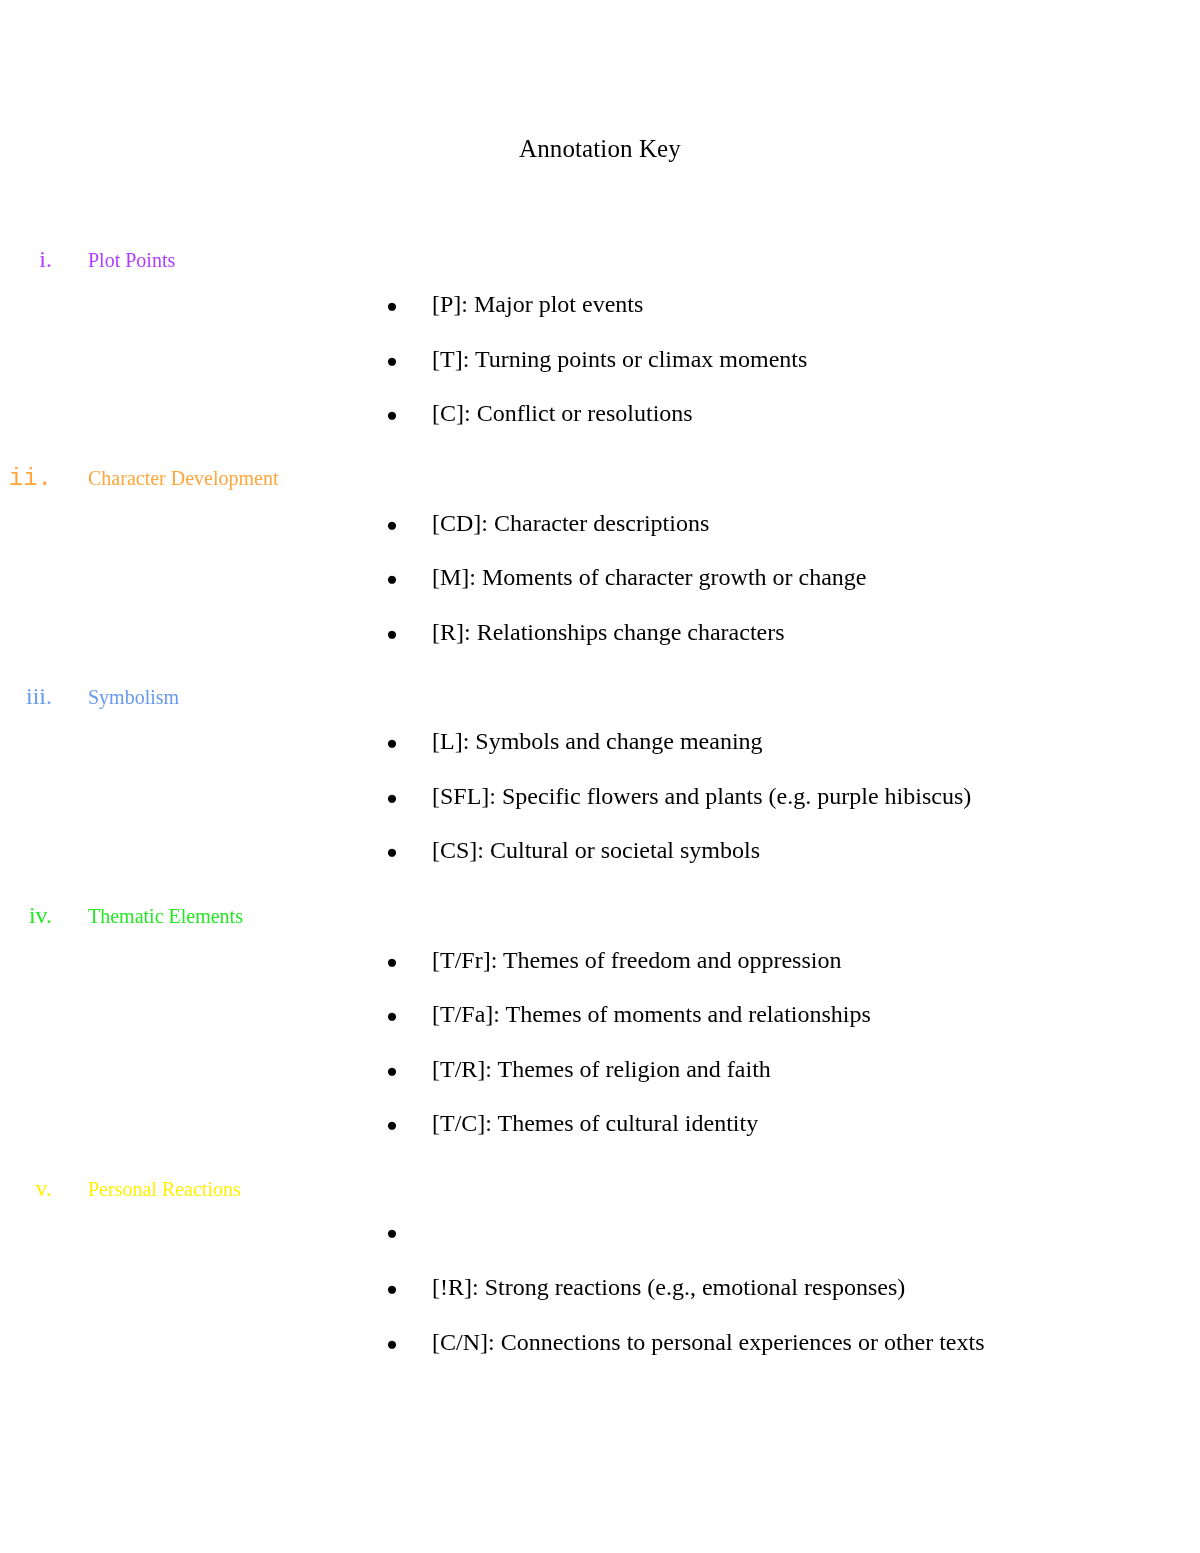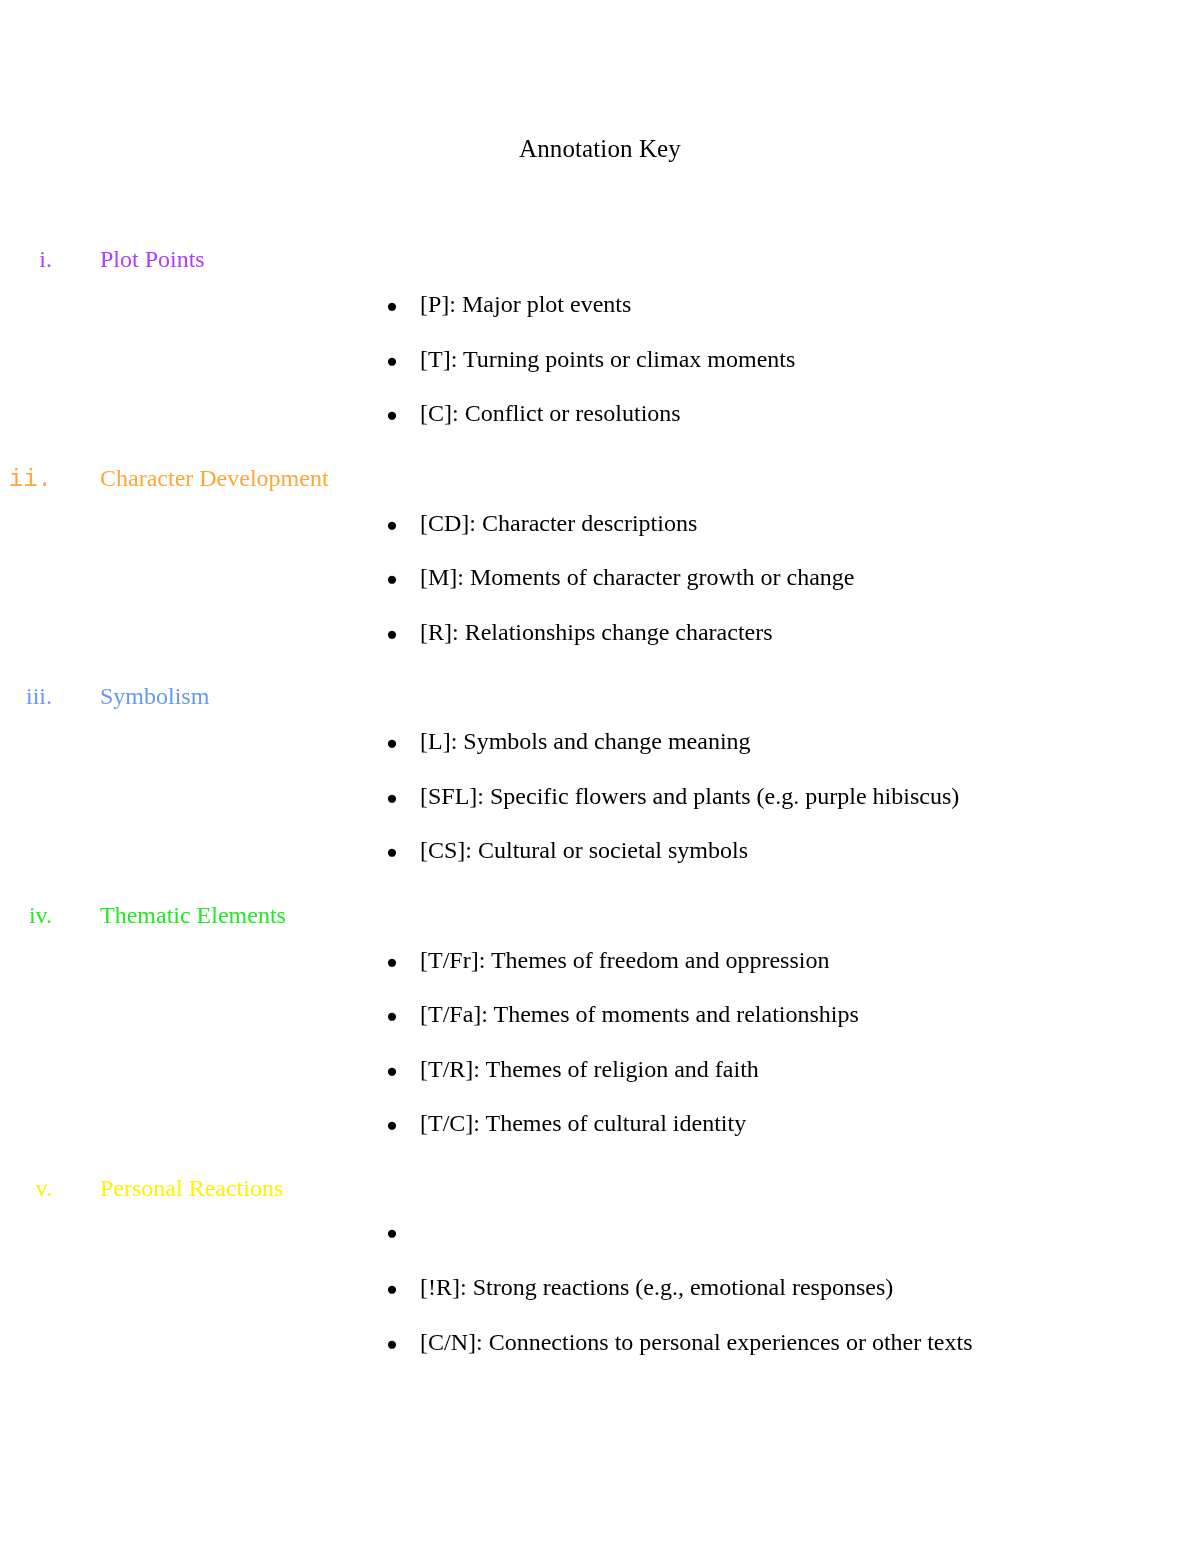--- a/index.html
+++ b/index.html
@@ -64,22 +64,22 @@
     width: 52px;
     min-width: 52px;
     text-align: right;
     padding-right: 0;
     font-size: 24px;
     line-height: 30px;
   }
 
   .section-title {
     display: inline-block;
-    margin-left: 48px;
-    font-size: 24px;
+    margin-left: 36px;
+    font-size: 20px;
     line-height: 30px;
     white-space: nowrap;
   }
 
   .bullets {
     list-style: none;
     margin: 0;
     padding: 0;
   }
 
@@ -97,21 +97,21 @@
     min-width: 14px;
     margin-left: 385px;
     font-size: 19px;
     line-height: 28px;
     color: #000000;
     text-align: center;
   }
 
   .bullet-text {
     display: inline-block;
-    margin-left: 21px;
+    margin-left: 33px;
     font-size: 24px;
     line-height: 28px;
     color: #000000;
     white-space: nowrap;
   }
 
   
   .sec-gap { height: 9px; }
 </style>
 </head>

